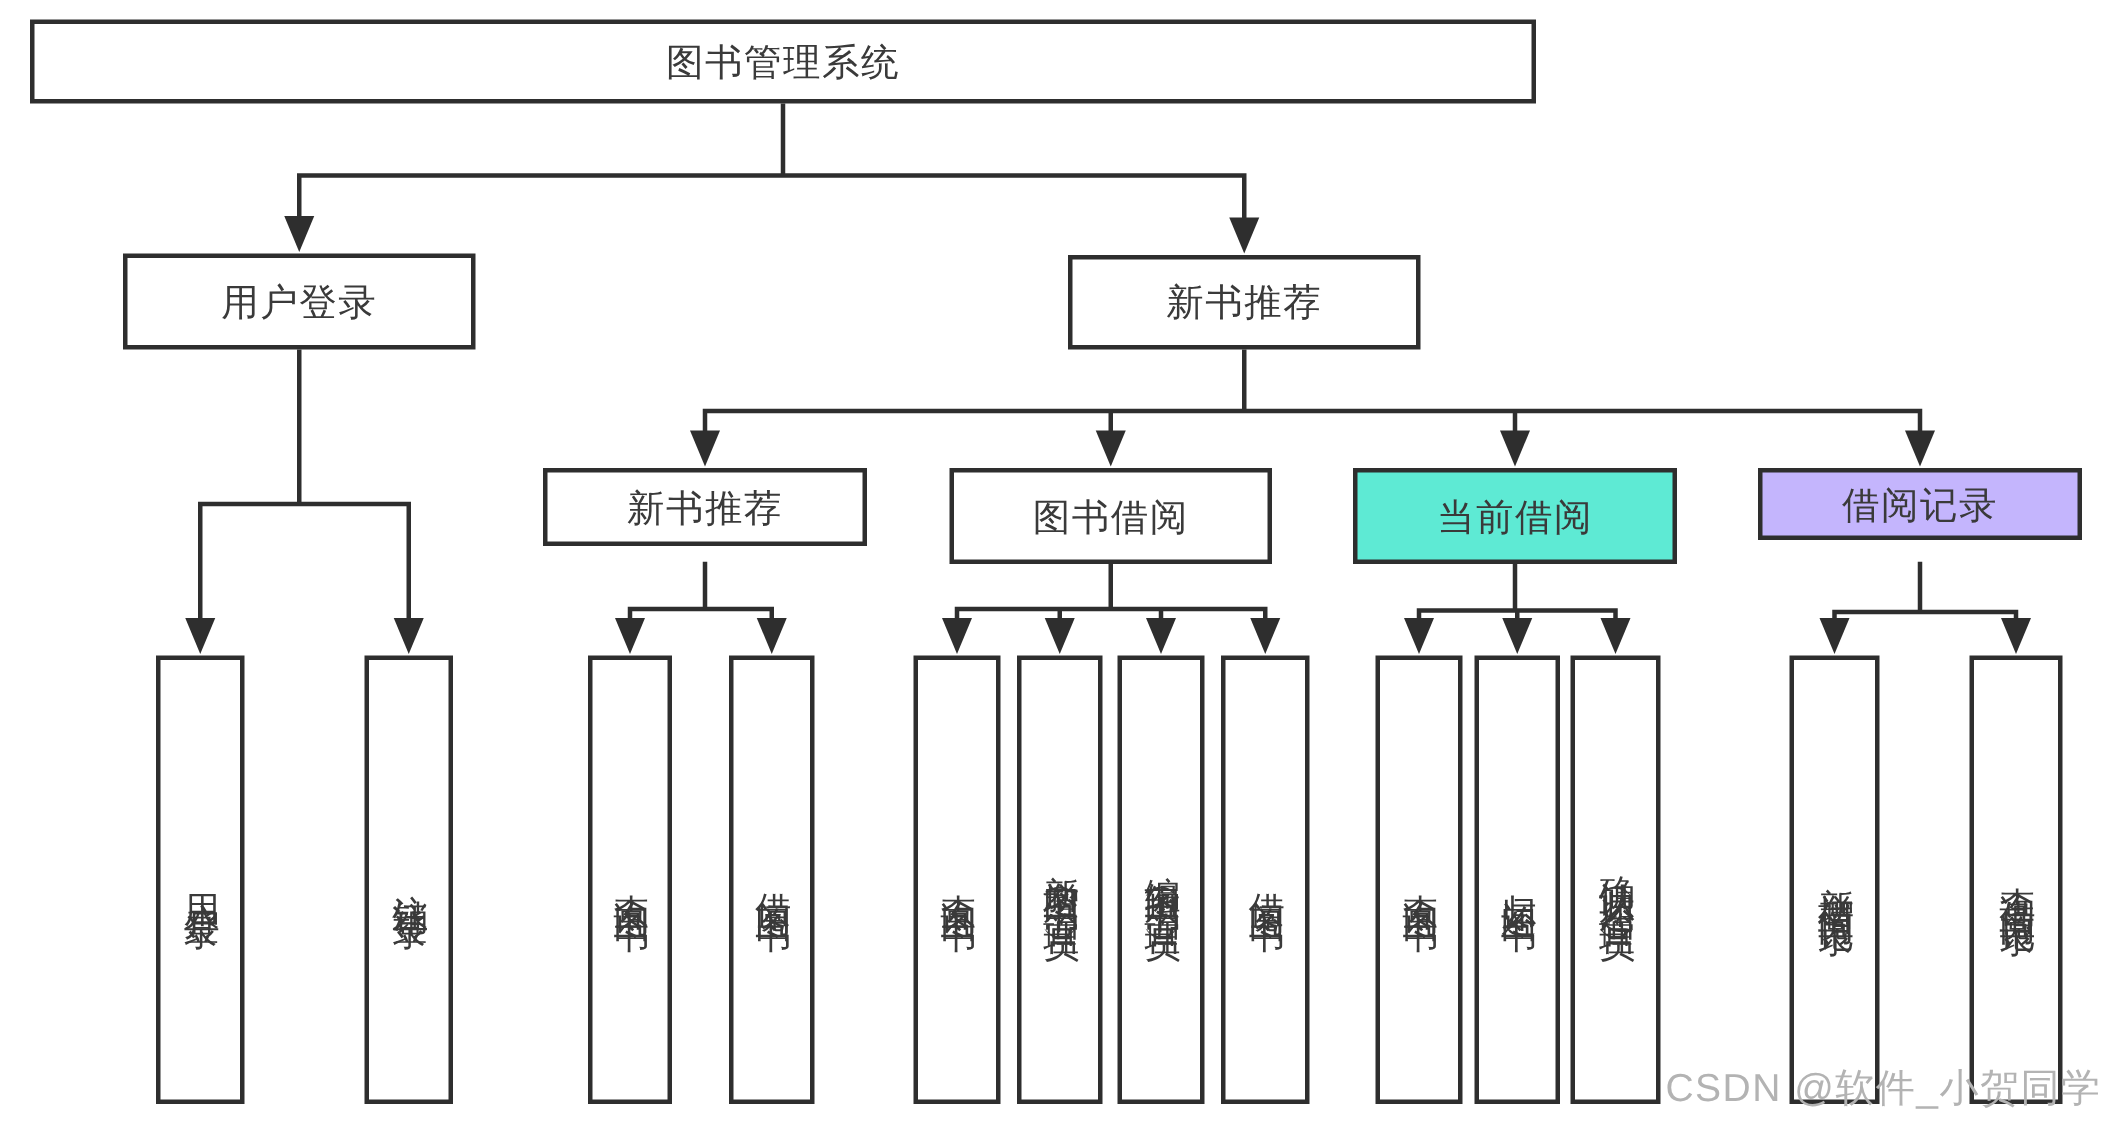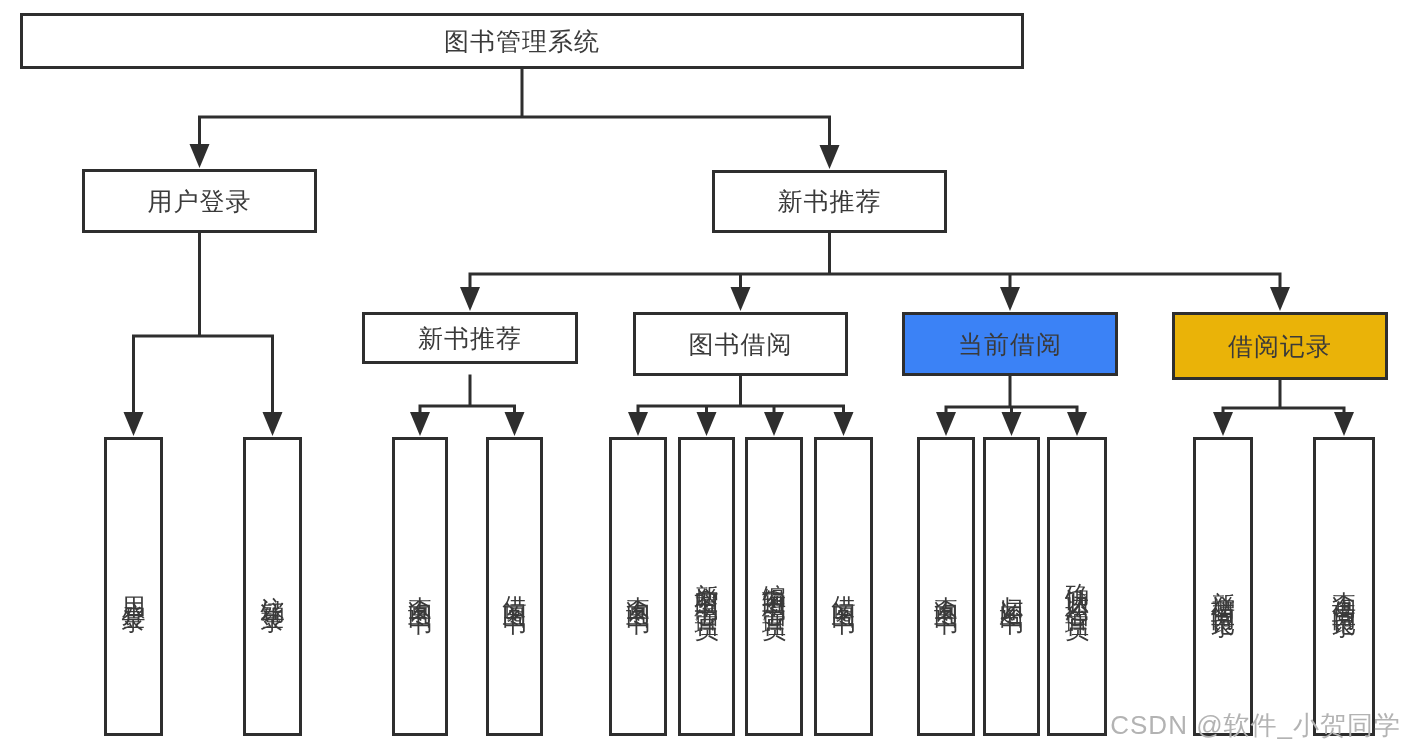--- a/index.html
+++ b/index.html
@@ -96,24 +96,24 @@
     </div>
     <div class="node h" style="left: 712px; top: 170px; width: 235px; height: 63px; border-color: rgb(46, 46, 46); background: rgb(255, 255, 255); color: rgb(58, 58, 58);">
       <span>新书推荐</span>
     </div>
     <div class="node h" style="left: 362px; top: 312px; width: 216px; height: 52px; border-color: rgb(46, 46, 46); background: rgb(255, 255, 255); color: rgb(58, 58, 58);">
       <span>新书推荐</span>
     </div>
     <div class="node h" style="left: 633px; top: 312px; width: 215px; height: 64px; border-color: rgb(46, 46, 46); background: rgb(255, 255, 255); color: rgb(58, 58, 58);">
       <span>图书借阅</span>
     </div>
-    <div class="node h" style="left: 902px; top: 312px; width: 216px; height: 64px; border-color: rgb(46, 46, 46); background: #3b82f6; color: rgb(58, 58, 58);">
+    <div class="node h" style="left: 902px; top: 312px; width: 216px; height: 64px; border-color: rgb(46, 46, 46); background: #5eead4; color: rgb(58, 58, 58);">
       <span>当前借阅</span>
     </div>
-    <div class="node h" style="left: 1172px; top: 312px; width: 216px; height: 68px; border-color: rgb(46, 46, 46); background: #eab308; color: rgb(58, 58, 58);">
+    <div class="node h" style="left: 1172px; top: 312px; width: 216px; height: 48px; border-color: rgb(46, 46, 46); background: #c4b5fd; color: rgb(58, 58, 58);">
       <span>借阅记录</span>
     </div>
     <div class="node v" style="left: 104px; top: 437px; width: 59px; height: 299px; border-color: rgb(46, 46, 46); background: rgb(255, 255, 255); color: rgb(58, 58, 58);">
       <span>用户登录</span>
     </div>
     <div class="node v" style="left: 243px; top: 437px; width: 59px; height: 299px; border-color: rgb(46, 46, 46); background: rgb(255, 255, 255); color: rgb(58, 58, 58);">
       <span>注销登录</span>
     </div>
     <div class="node v" style="left: 392px; top: 437px; width: 56px; height: 299px; border-color: rgb(46, 46, 46); background: rgb(255, 255, 255); color: rgb(58, 58, 58);">
       <span>查询图书</span>

